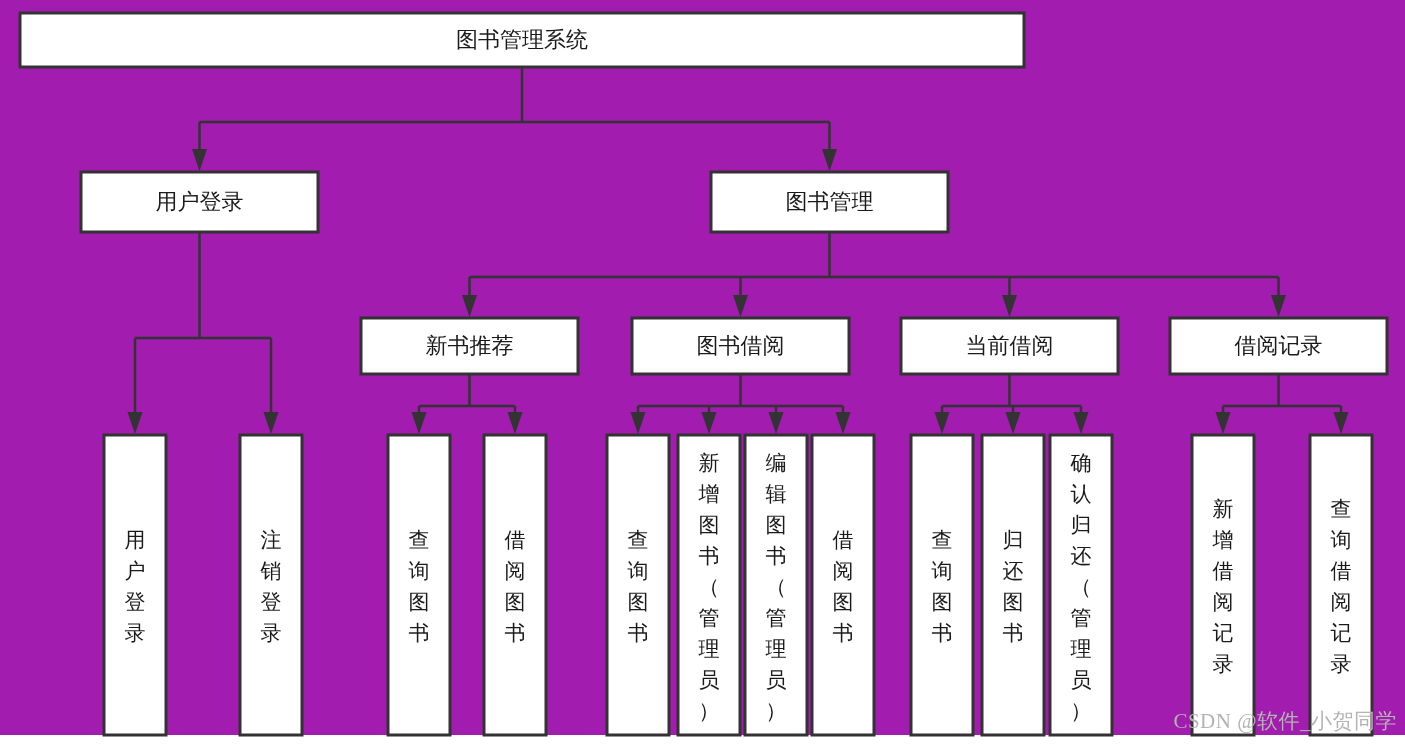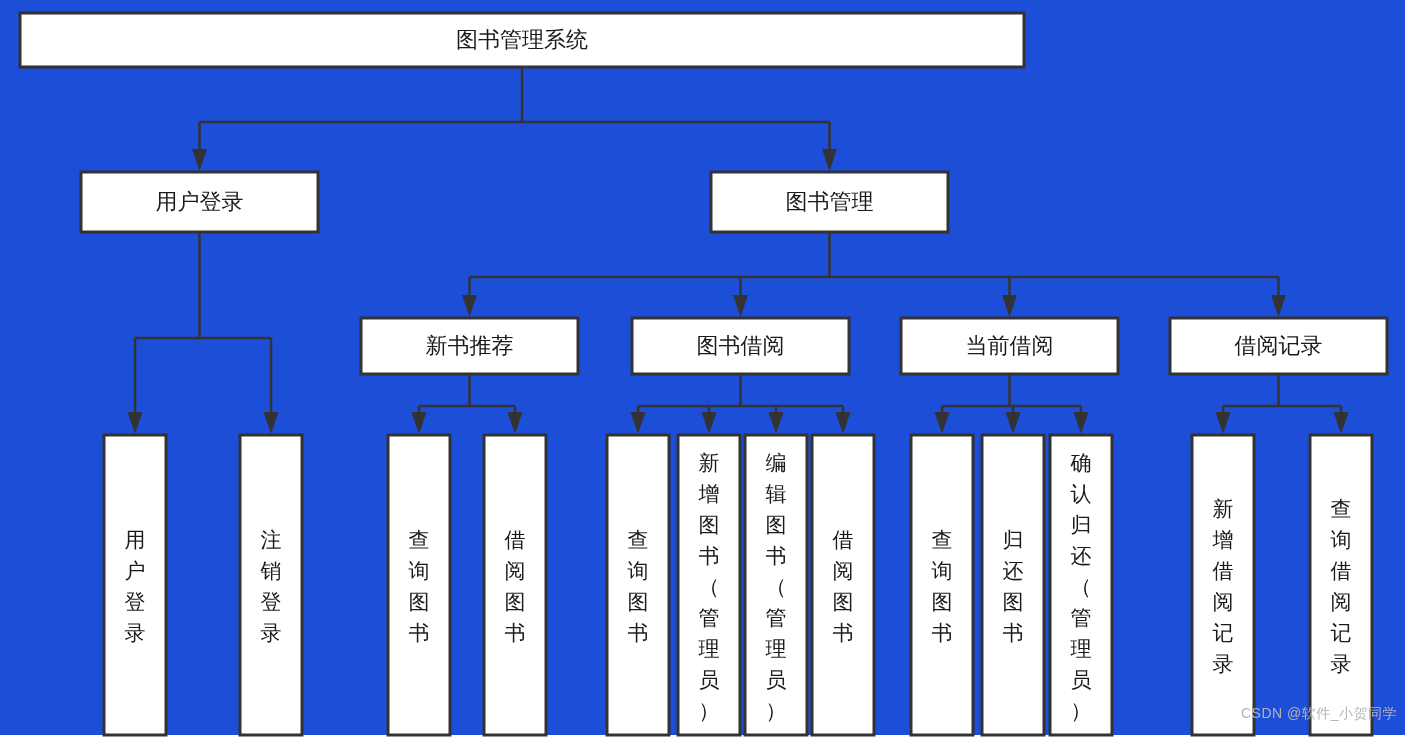--- a/index.html
+++ b/index.html
@@ -10,21 +10,21 @@
   body {
     width: 1405px;
     height: 747px;
     font-family: "DejaVu Sans", "Liberation Sans", sans-serif;
     overflow: hidden;
   }
   #diagram-root {
     position: relative;
     width: 1405px;
     height: 735px;
-    background: #1d4ed8;
+    background: #a21caf;
   }
   svg.diagram {
     position: absolute;
     left: 0;
     top: 0;
     width: 1405px;
     height: 747px;
   }
   .node-box {
     fill: #ffffff;
@@ -49,23 +49,23 @@
   }
   .node-label-v {
     font-family: "DejaVu Sans", "Liberation Sans", sans-serif;
     font-size: 21px;
     fill: #1a1a1a;
     text-anchor: middle;
   }
   .watermark {
     position: absolute;
     right: 8px;
-    bottom: 12px;
-    font-family: Liberation Sans, sans-serif;
-    font-size: 14px;
+    bottom: 0;
+    font-family: Liberation Serif, serif;
+    font-size: 21px;
     color: #b3b3b3;
     letter-spacing: 0.5px;
     white-space: nowrap;
     pointer-events: none;
   }
 </style>
 </head>
 <body>
 
 <div id="diagram-root">

